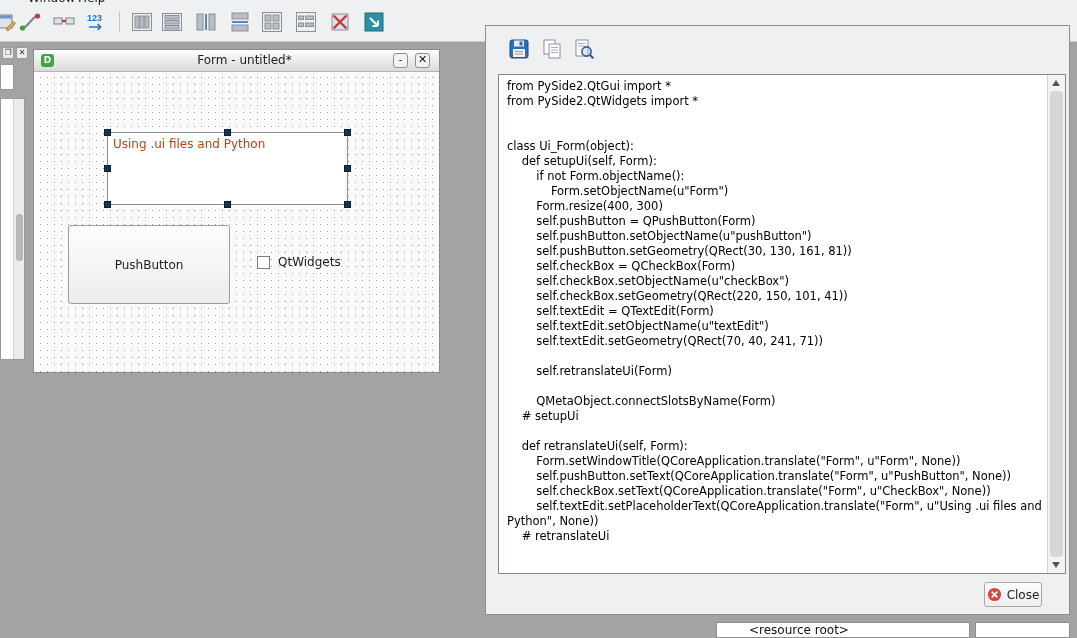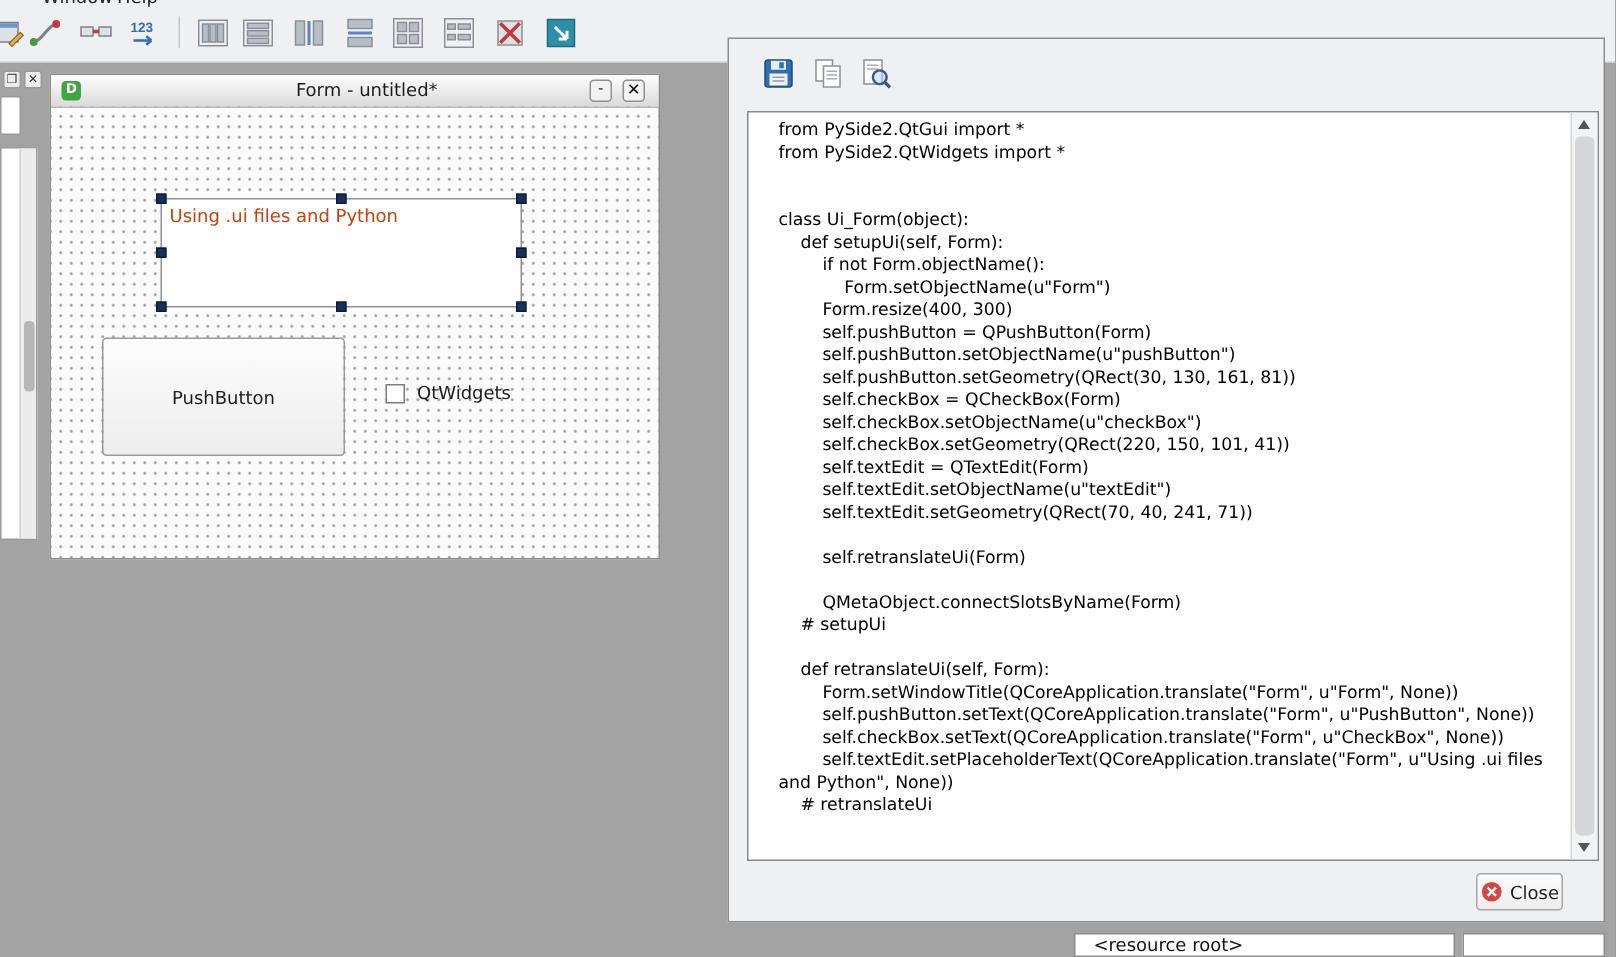--- a/index.html
+++ b/index.html
@@ -44,21 +44,21 @@
               border:1px solid #9a9a9a;border-radius:3px;display:flex;align-items:center;justify-content:center;font-size:12px;}
   .checkbox{position:absolute;left:223px;top:184px;height:14px;display:flex;align-items:center;gap:8px;font-size:12px;}
   .cb-box{width:13px;height:13px;background:#fff;border:1px solid #7d7d7d;box-sizing:border-box;}
 
   
   .dialog{position:absolute;left:485px;top:25px;width:585px;height:590px;background:#eff0f1;
           border:1px solid #8e8e8e;box-sizing:border-box;}
   .dlg-icon{position:absolute;top:10px;width:26px;height:26px;display:flex;align-items:center;justify-content:center;}
   .code-frame{position:absolute;left:12px;top:48px;width:568px;height:500px;background:#fff;
               border:1px solid #828790;box-sizing:border-box;overflow:hidden;}
-  .code-pre{margin:0;padding:4px 22px 4px 20px;font-family:"DejaVu Sans","Liberation Sans",sans-serif;
+  .code-pre{margin:0;padding:4px 22px 4px 8px;font-family:"DejaVu Sans","Liberation Sans",sans-serif;
             font-size:11.5px;line-height:15px;color:#000;white-space:pre-wrap;word-break:break-word;}
   .vscroll{position:absolute;top:0;right:0;bottom:0;width:17px;background:#f2f3f4;border-left:1px solid #d5d5d5;}
   .varrow{position:absolute;left:4px;width:0;height:0;border-left:4.5px solid transparent;border-right:4.5px solid transparent;}
   .varrow.up{top:5px;border-bottom:6px solid #555;}
   .varrow.down{bottom:5px;border-top:6px solid #555;}
   .vthumb{position:absolute;left:2px;right:2px;top:16px;bottom:16px;background:#d3d7da;border-radius:4px;}
   .close-button{position:absolute;left:498px;top:556px;width:58px;height:25px;background:linear-gradient(#fcfcfc,#eee);
                 border:1px solid #a7a7a7;border-radius:3px;display:flex;align-items:center;justify-content:center;gap:5px;
                 font-size:12px;box-sizing:border-box;cursor:default;}
 
@@ -274,16 +274,16 @@
 
     <div class="close-button">
       <svg width="15" height="15" viewBox="0 0 16 16">
           <circle cx="8" cy="8" r="7" fill="#d64541"></circle>
           <path d="M5 5 L11 11 M11 5 L5 11" stroke="#fff" stroke-width="1.8"></path>
         </svg>
       <span>Close</span>
     </div>
   </div>
 
-  <div class="res-box" style="left:716px;width:254px;padding-left:12px">&lt;resource root&gt;</div>
+  <div class="res-box" style="left:716px;width:254px;padding-left:32px">&lt;resource root&gt;</div>
   <div class="res-box" style="left:975px;width:95px"></div>
 
 </div>
 
 </body></html>

